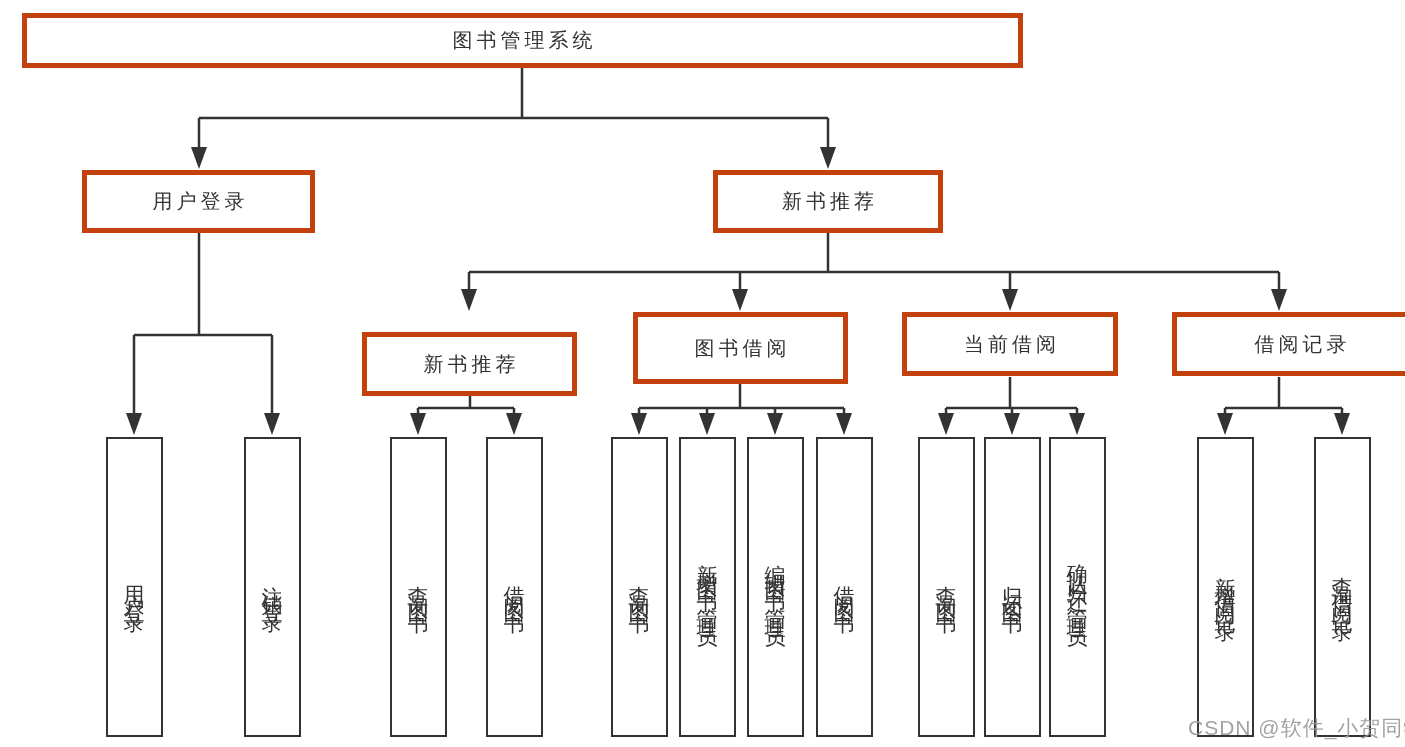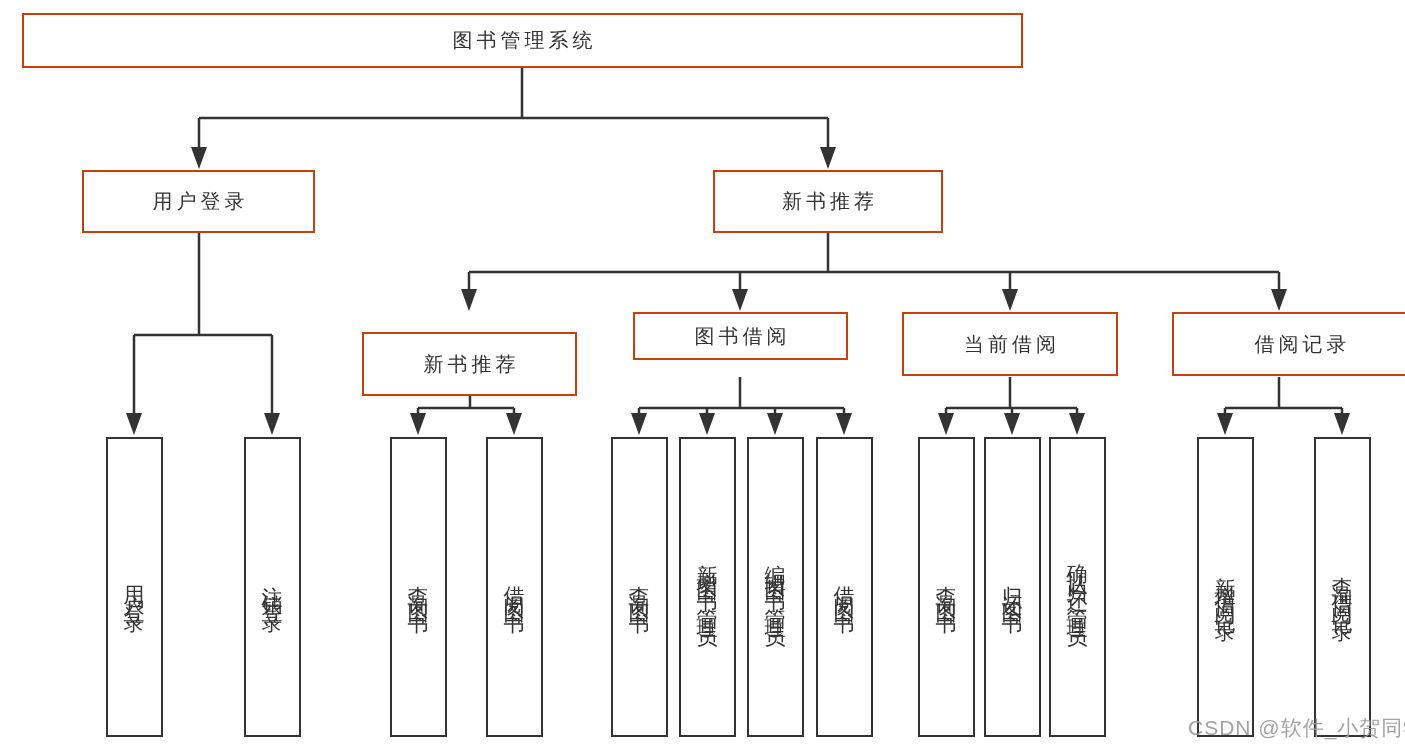--- a/index.html
+++ b/index.html
@@ -21,21 +21,21 @@
     position: absolute;
     background: #ffffff;
     color: #333333;
     display: flex;
     align-items: center;
     justify-content: center;
     box-sizing: border-box;
     z-index: 2;
   }
   .hbox {
-    border: 2px solid #c2410c;
+    border: 5px solid #c2410c;
     font-size: 20px;
     letter-spacing: 4px;
     text-indent: 4px;
     white-space: nowrap;
   }
   .vbox {
     border: 2px solid #333333;
     width: 57px;
     height: 300px;
     top: 437px;
@@ -104,21 +104,21 @@
       <polygon points="1334,413 1350,413 1342,435" fill="#333333" stroke="none"></polygon>
     </g>
   </svg>
 
   <div class="node hbox" style="left:22px; top:13px; width:1001px; height:55px;">图书管理系统</div>
 
   <div class="node hbox" style="left:82px; top:170px; width:233px; height:63px;">用户登录</div>
   <div class="node hbox" style="left:713px; top:170px; width:230px; height:63px;">新书推荐</div>
 
   <div class="node hbox" style="left:362px; top:312px; width:215px; height:64px;margin-top:20px;">新书推荐</div>
-  <div class="node hbox" style="left:633px; top:312px; width:215px; height:48px;">图书借阅</div>
+  <div class="node hbox" style="left:633px; top:312px; width:215px; height:72px;">图书借阅</div>
   <div class="node hbox" style="left:902px; top:312px; width:216px; height:64px;">当前借阅</div>
   <div class="node hbox" style="left:1172px; top:312px; width:257px; height:64px;">借阅记录</div>
 
   <div class="node vbox" style="left:106px;">用户登录</div>
   <div class="node vbox" style="left:244px;">注销登录</div>
 
   <div class="node vbox" style="left:390px;">查询图书</div>
   <div class="node vbox" style="left:486px;">借阅图书</div>
 
   <div class="node vbox" style="left:611px;">查询图书</div>

